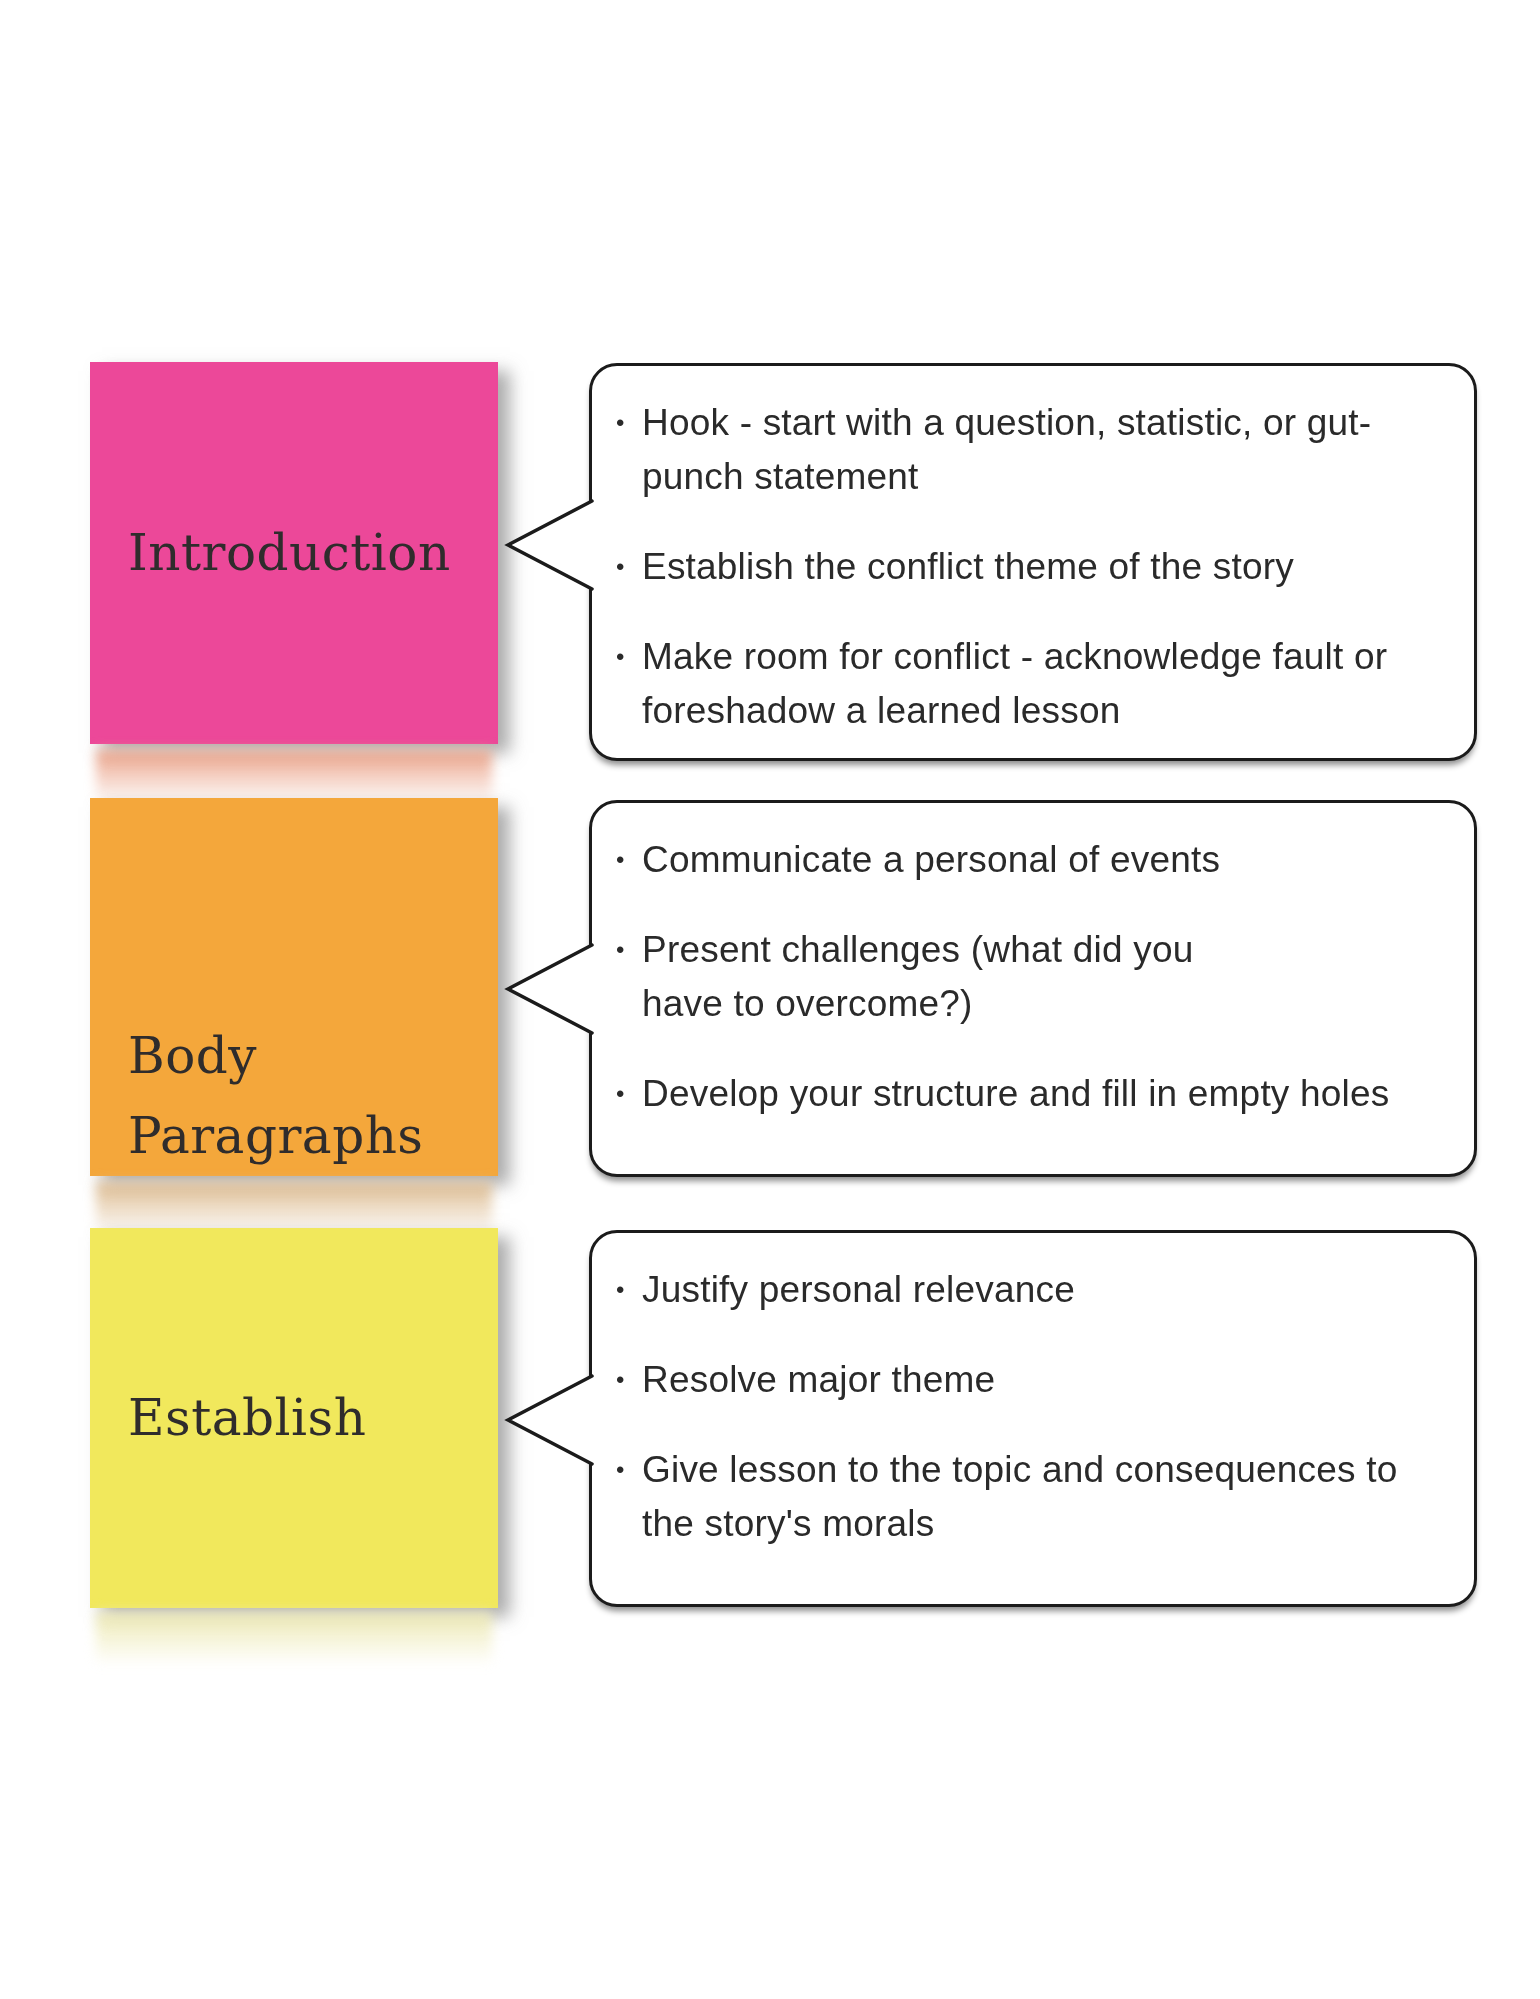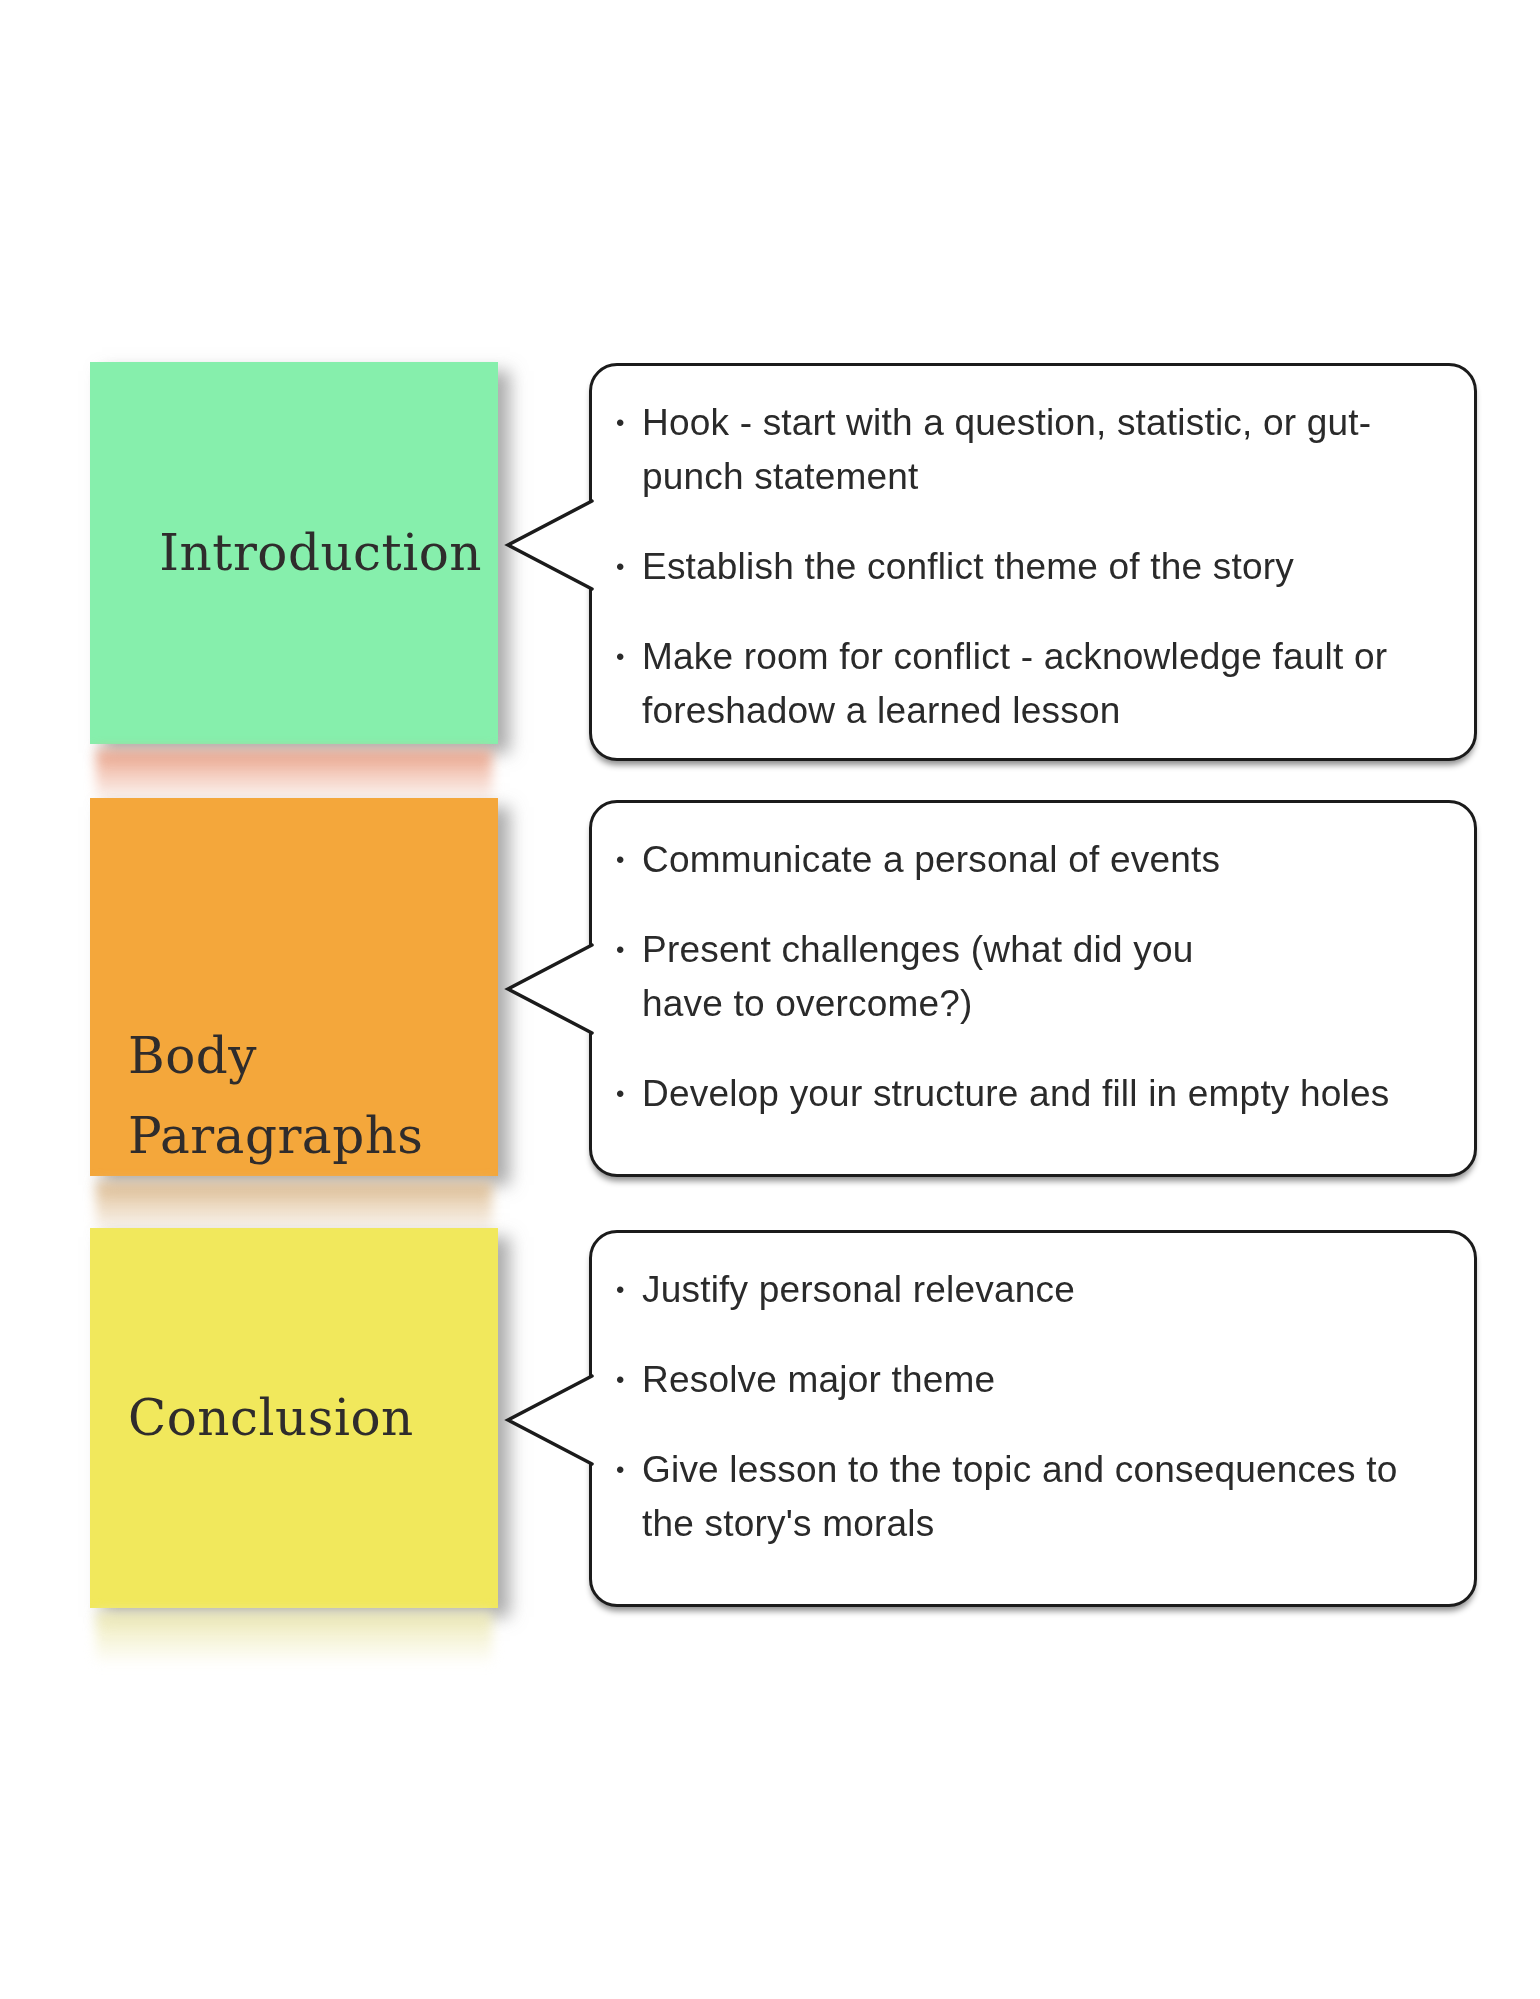--- a/index.html
+++ b/index.html
@@ -93,21 +93,21 @@
   .r1 .tail { top: 495px; }
   .r2 .tail { top: 939px; }
   .r3 .tail { top: 1370px; }
 </style>
 </head>
 <body>
 
 <div id="canvas" style="--border: #1b1b1b; --text: #2f2c2c;">
 
   <section class="row r1">
-    <div class="label-box" style="background-color: #86efac; justify-content: flex-end;">
+    <div class="label-box" style="background-color: #ec4899;">
       <span class="label">Introduction</span>
     </div>
     <div class="reflection" style="--refl: #eba389;"></div>
     <div class="bubble">
       <div class="bullet-item">
         <span class="dot">•</span>
         <span class="bullet-text">Hook - start with a question, statistic, or gut-punch statement</span>
       </div>
       <div class="bullet-item">
         <span class="dot">•</span>
@@ -144,21 +144,21 @@
       </div>
     </div>
     <svg class="tail" viewBox="0 0 90 100" preserveAspectRatio="none">
       <polygon points="88,6 4,50 88,94" fill="#ffffff" stroke="none"></polygon>
       <polyline points="88,6 4,50 88,94" fill="none" stroke="#1b1b1b" stroke-width="3.5" stroke-linecap="round" stroke-linejoin="miter"></polyline>
     </svg>
   </section>
 
   <section class="row r3">
     <div class="label-box" style="background-color: rgb(241, 232, 92);">
-      <span class="label">Conclusion</span>
+      <span class="label">Establish</span>
     </div>
     <div class="reflection" style="--refl: #eeeab5;"></div>
     <div class="bubble">
       <div class="bullet-item">
         <span class="dot">•</span>
         <span class="bullet-text">Justify personal relevance</span>
       </div>
       <div class="bullet-item">
         <span class="dot">•</span>
         <span class="bullet-text">Resolve major theme</span>

